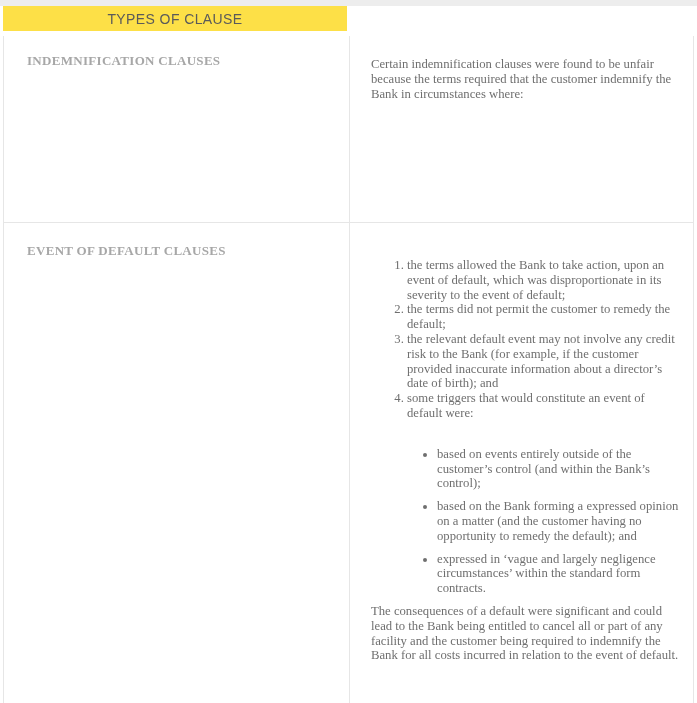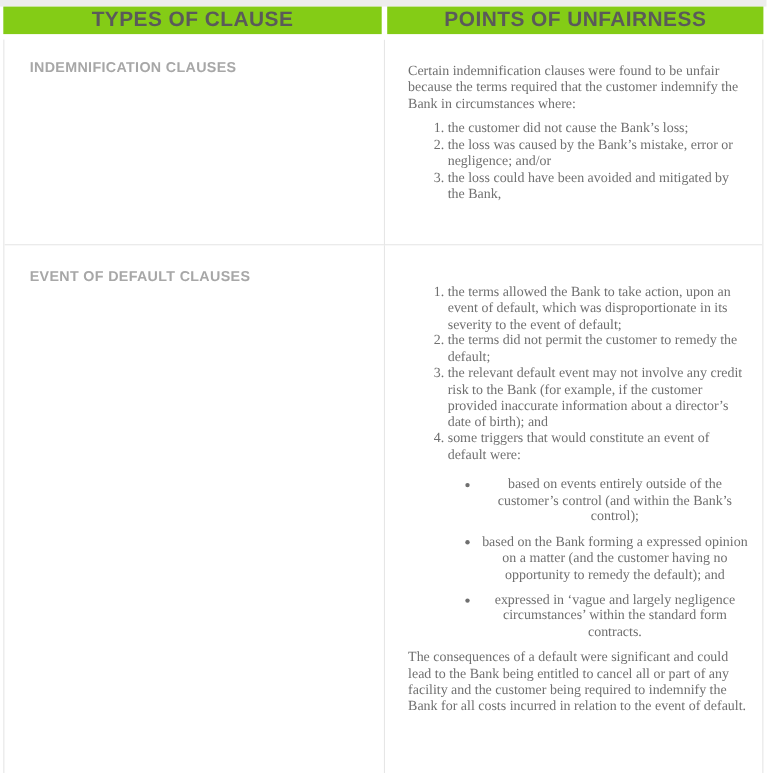--- a/index.html
+++ b/index.html
@@ -20,24 +20,24 @@
   .clause-table {
     margin: 0 3px;
   }
   .header-row {
     display: grid;
     grid-template-columns: 344px 1fr;
     column-gap: 5px;
     height: 25px;
   }
   .header-cell {
-    background: #84cc16;
+    background: #fde047;
     color: #5a5a5a;
-    font-weight: bold;
-    font-size: 19px;
+    font-weight: normal;
+    font-size: 14px;
     letter-spacing: 0.4px;
     display: flex;
     align-items: center;
     justify-content: center;
   }
   .table-body {
     margin-top: 5px;
     height: 667px;
     border-left: 1px solid #e6e6e6;
     border-right: 1px solid #e6e6e6;
@@ -47,20 +47,21 @@
     overflow: hidden;
     box-sizing: border-box;
   }
   .cell {
     box-sizing: border-box;
     overflow: hidden;
   }
   .cell-left {
     border-right: 1px solid #e6e6e6;
     padding: 17px 14px 10px 23px;
+    font-family: Liberation Serif, serif;
   }
   .row1 {
     border-bottom: 1px solid #e6e6e6;
   }
   .clause-type-label {
     color: #a7a7a7;
     font-weight: bold;
     font-size: 13px;
     letter-spacing: 0.3px;
   }
@@ -83,55 +84,48 @@
   .points-list {
     margin: 8px 0 8px 0;
     padding-left: 36px;
   }
   .points-list > li {
     margin: 0;
     padding: 0;
   }
   .sub-list {
     list-style: disc;
-    margin: 12px 0 0 0;
+    margin: 26px 0 0 0;
     padding-left: 30px;
-    text-align: center;
   }
   .sub-list li {
     margin: 0 0 8px 0;
   }
   .points-outro {
     margin-top: 8px !important;
   }
 </style>
 </head>
 <body>
 
 <div class="top-strip"></div>
 
 <div class="clause-table">
 
   <div class="header-row">
     <div class="header-cell">TYPES OF CLAUSE</div>
-    <div class="header-cell">POINTS OF UNFAIRNESS</div>
   </div>
 
   <div class="table-body">
 
     <div class="cell cell-left row1">
       <div class="clause-type-label">INDEMNIFICATION CLAUSES</div>
     </div>
     <div class="cell cell-right row1">
       <p>Certain indemnification clauses were found to be unfair because the terms required that the customer indemnify the Bank in circumstances where:</p>
-      <ol class="points-list">
-          <li>the customer did not cause the Bank’s loss;</li>
-          <li>the loss was caused by the Bank’s mistake, error or negligence; and/or</li>
-          <li>the loss could have been avoided and mitigated by the Bank,</li>
-        </ol>
     </div>
 
     <div class="cell cell-left row2">
       <div class="clause-type-label">EVENT OF DEFAULT CLAUSES</div>
     </div>
     <div class="cell cell-right row2">
       <ol class="points-list">
           <li>the terms allowed the Bank to take action, upon an event of default, which was disproportionate in its severity to the event of default;</li>
           <li>the terms did not permit the customer to remedy the default;</li>
           <li>the relevant default event may not involve any credit risk to the Bank (for example, if the customer provided inaccurate information about a director’s date of birth); and</li>

